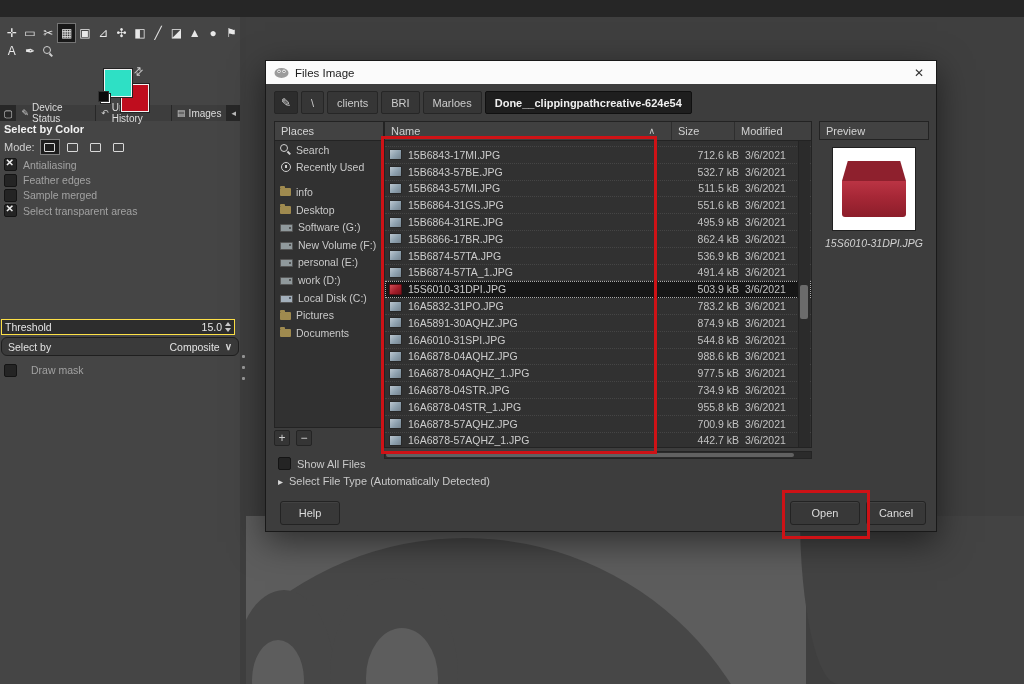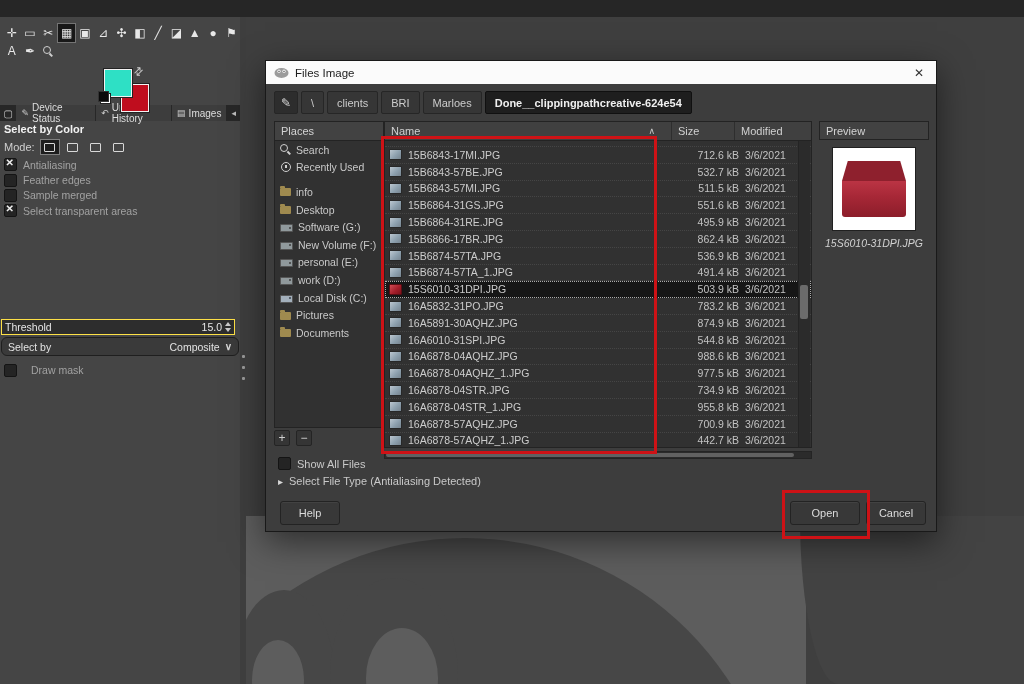--- a/index.html
+++ b/index.html
@@ -592,21 +592,21 @@
           <div></div>
         </div>
     </div>
 
     <label id="show-all-row">
       <span class="cb"></span>
       <span class="opt-label">Show All Files</span>
     </label>
     <div id="filetype-row">
       <span id="ft-arrow">▸</span>
-      <span class="ft-label">Select File Type (Antialiasing Detected)</span>
+      <span class="ft-label">Select File Type (Automatically Detected)</span>
     </div>
 
     <div class="dlg-btn" id="help-btn">Help</div>
     <div class="dlg-btn" id="open-btn">Open</div>
     <div class="dlg-btn" id="cancel-btn">Cancel</div>
   </div>
 
   <div class="redbox" id="redbox-files" style="border-color: rgb(206, 18, 22);"></div>
   <div class="redbox" id="redbox-open" style="border-color: rgb(206, 18, 22);"></div>
 </div>

